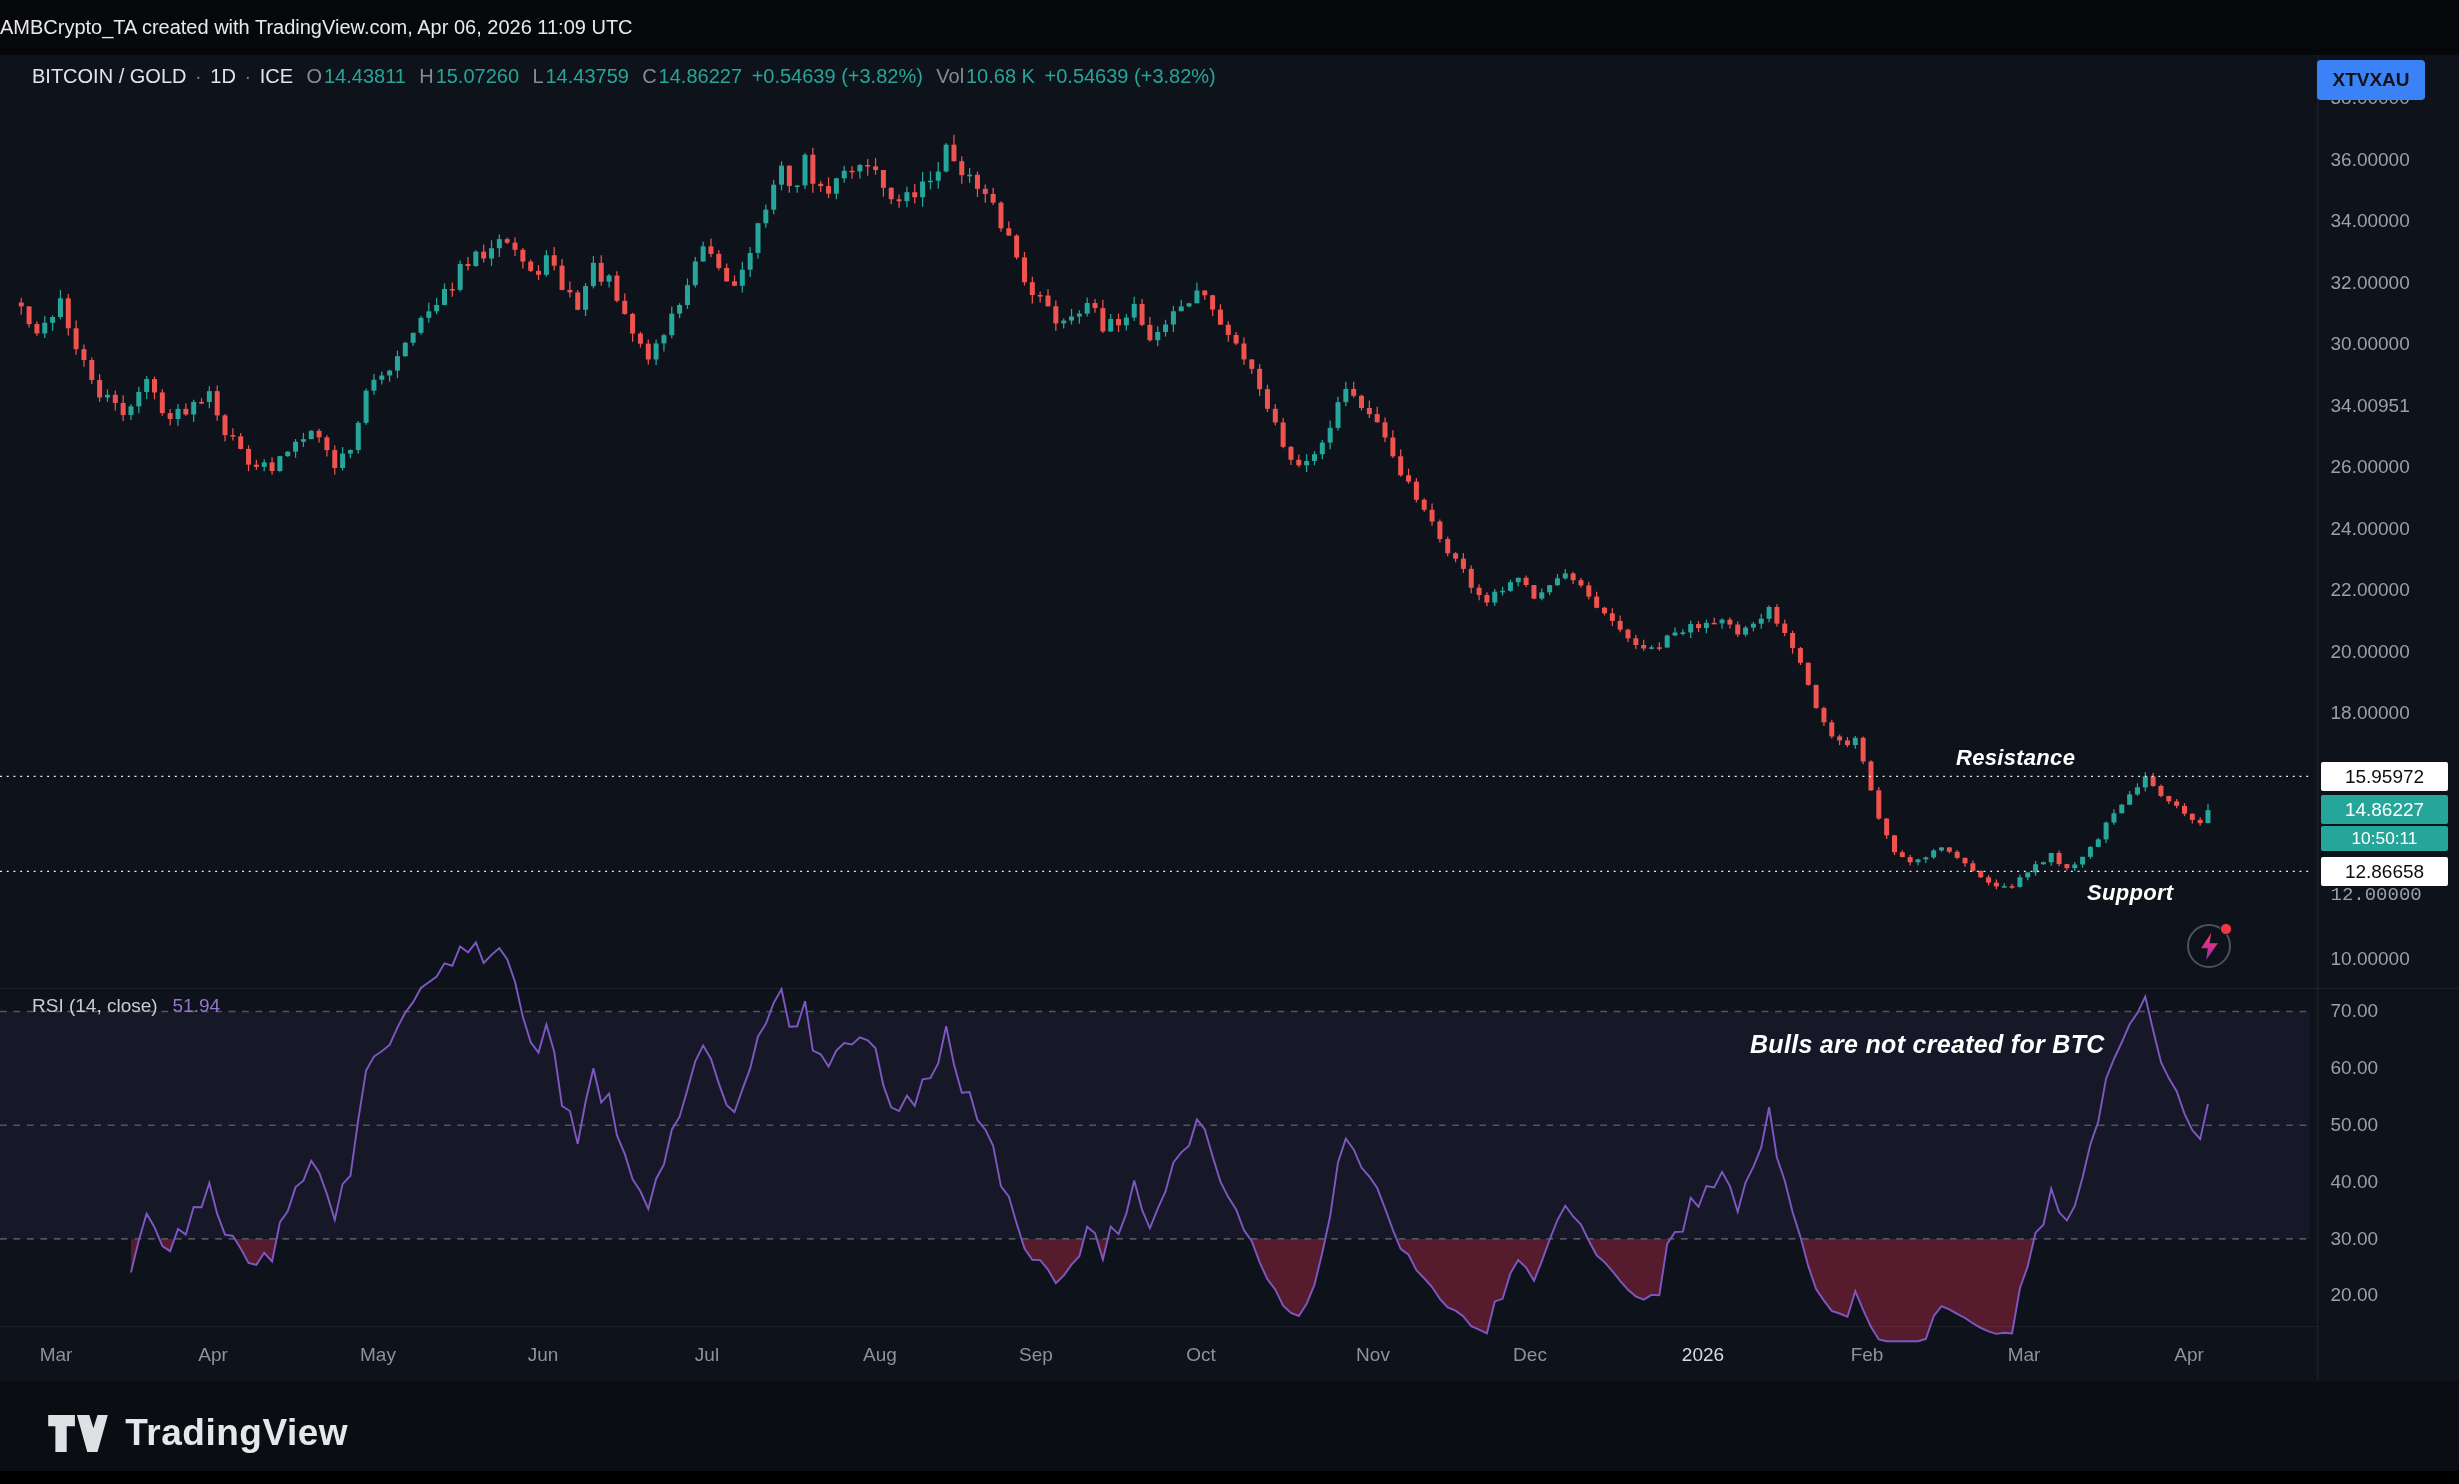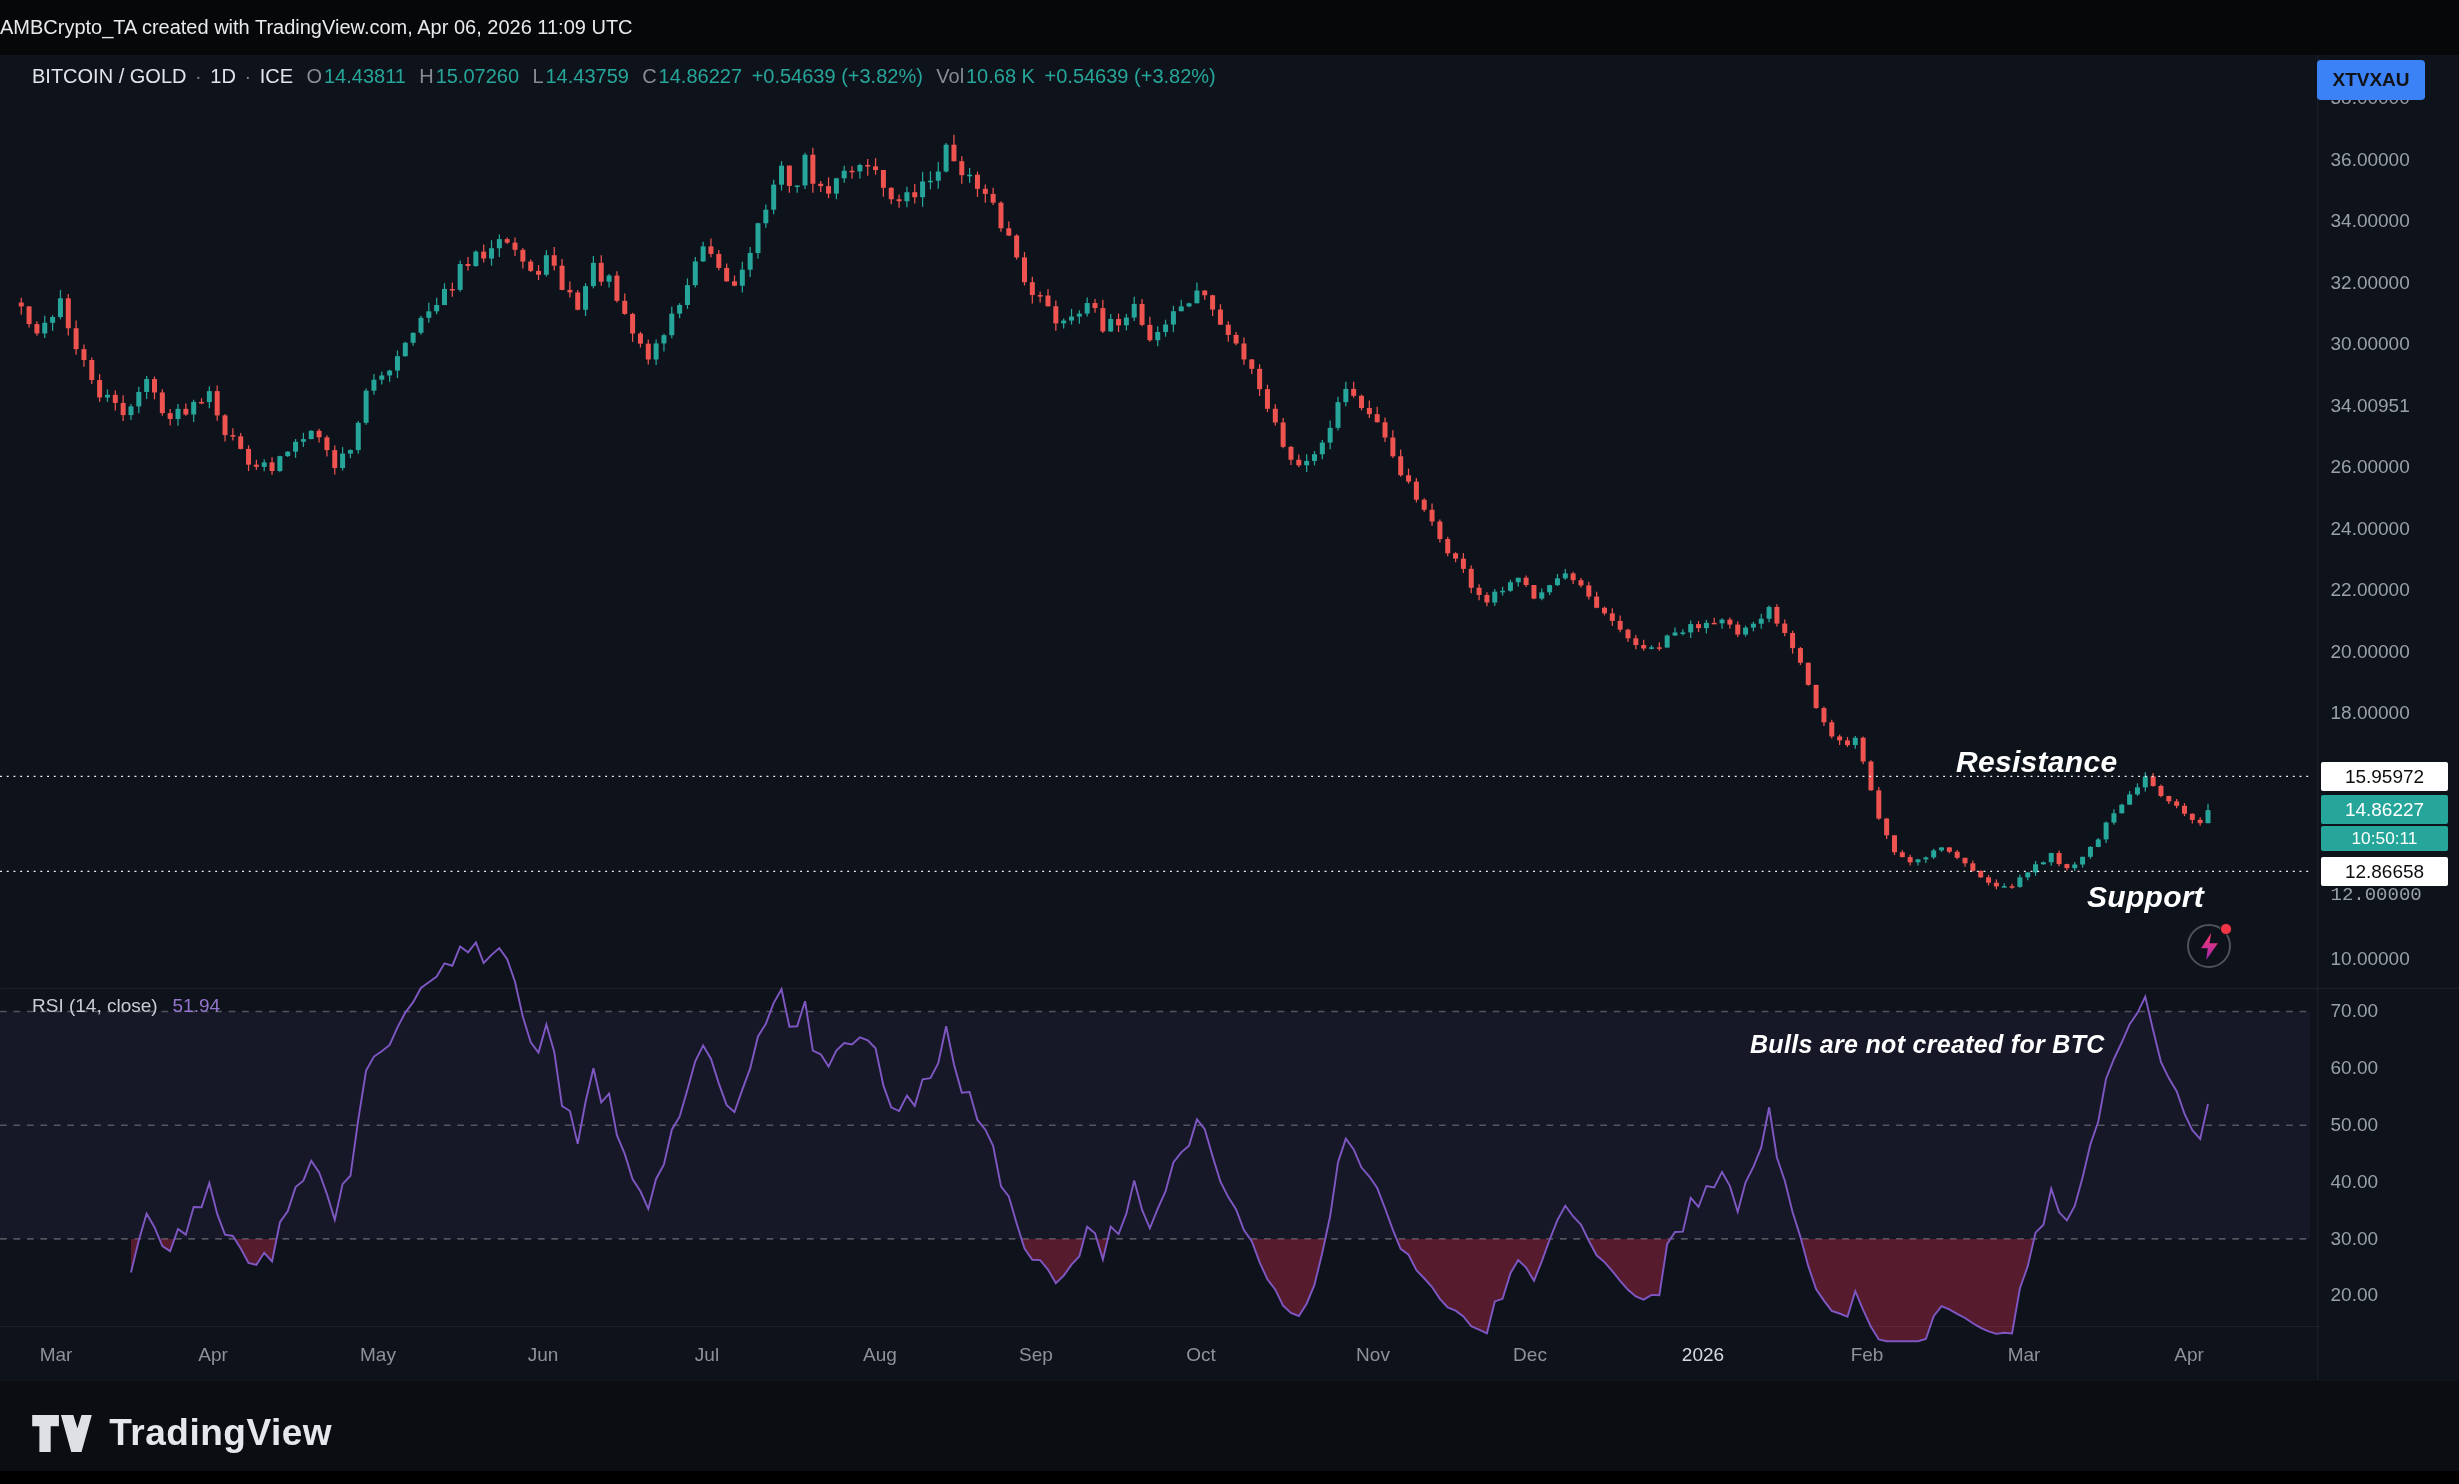--- a/index.html
+++ b/index.html
@@ -17,30 +17,30 @@
   #ticker-btn{position:absolute;top:60px;right:34px;width:108px;height:40px;background:#3b82f6;color:#111318;font-weight:700;font-size:19px;display:flex;align-items:center;justify-content:center;border-radius:3.8px;z-index:6;border:none}
   #price-axis{position:absolute;top:0;left:2319px;width:140px;height:1381px;z-index:3}
   #price-axis .tick{position:absolute;left:11.5px;font-size:19px;color:#9aa0a9}
   .axis-box{position:absolute;left:2321px;width:127px;height:29px;font-size:19px;display:flex;align-items:center;justify-content:center;border-radius:1.9px;z-index:4}
   .axis-box.white{background:#ffffff;color:#0c0d10;font-weight:500}
   .axis-box.green{background:#26a69a;color:#ffffff}
   .axis-box.small{height:25px;font-size:17.3px}
   #time-axis{position:absolute;top:1326px;left:0;width:2319px;height:55px;z-index:3;border-top:1px solid rgba(255,255,255,0.06)}
   #time-axis .tlabel{position:absolute;top:0;transform:translateX(-50%);line-height:55px;font-size:19px;color:#8d919b}
   #time-axis .tlabel.year{color:#d7dae0}
-  .note{position:absolute;z-index:4;color:#ffffff;font-style:italic;font-weight:700;font-size:30px;letter-spacing:0.3px}
+  .note{position:absolute;z-index:4;color:#ffffff;font-style:italic;font-weight:700;font-size:22px;letter-spacing:0.3px}
   #res-note{left:1956px;top:745px}
   #sup-note{left:2087px;top:880px}
   #rsi-note{left:1750px;top:1030px;font-size:25px}
   #rsi-legend{position:absolute;top:995px;left:32px;z-index:4;font-size:19px}
   #rsi-legend .nm{color:#c9ccd3}
   #rsi-legend .val{color:#9575cd;margin-left:9.6px}
   #flash{position:absolute;left:2187px;top:924px;width:44px;height:44px;border:2.9px solid #4d515c;border-radius:50%;z-index:4;display:flex;align-items:center;justify-content:center;background:rgba(14,18,27,0.6)}
   #flash .dot{position:absolute;right:-2.9px;top:-2.9px;width:11.5px;height:11.5px;border-radius:50%;background:#f23645;border:1.9px solid #0e121b}
-  #footer{position:absolute;top:1381px;left:0;width:100%;height:104px;background:#0b0d12;z-index:5;display:flex;align-items:center;padding-left:32px}
+  #footer{position:absolute;top:1381px;left:0;width:100%;height:104px;background:#0b0d12;z-index:5;display:flex;align-items:center;padding-left:48px}
   #footer .brand{color:#e6e7ea;font-size:37px;font-weight:700;margin-left:17.3px;letter-spacing:0.5px}
   #bottomstrip{position:absolute;bottom:0;left:0;width:100%;height:13.4px;background:#000;z-index:6}
 </style>
 </head>
 <body>
 
 <div id="stage">
 
   <div id="topbar">
     <span class="attr">AMBCrypto_TA created with TradingView.com, Apr 06, 2026 11:09 UTC</span>

